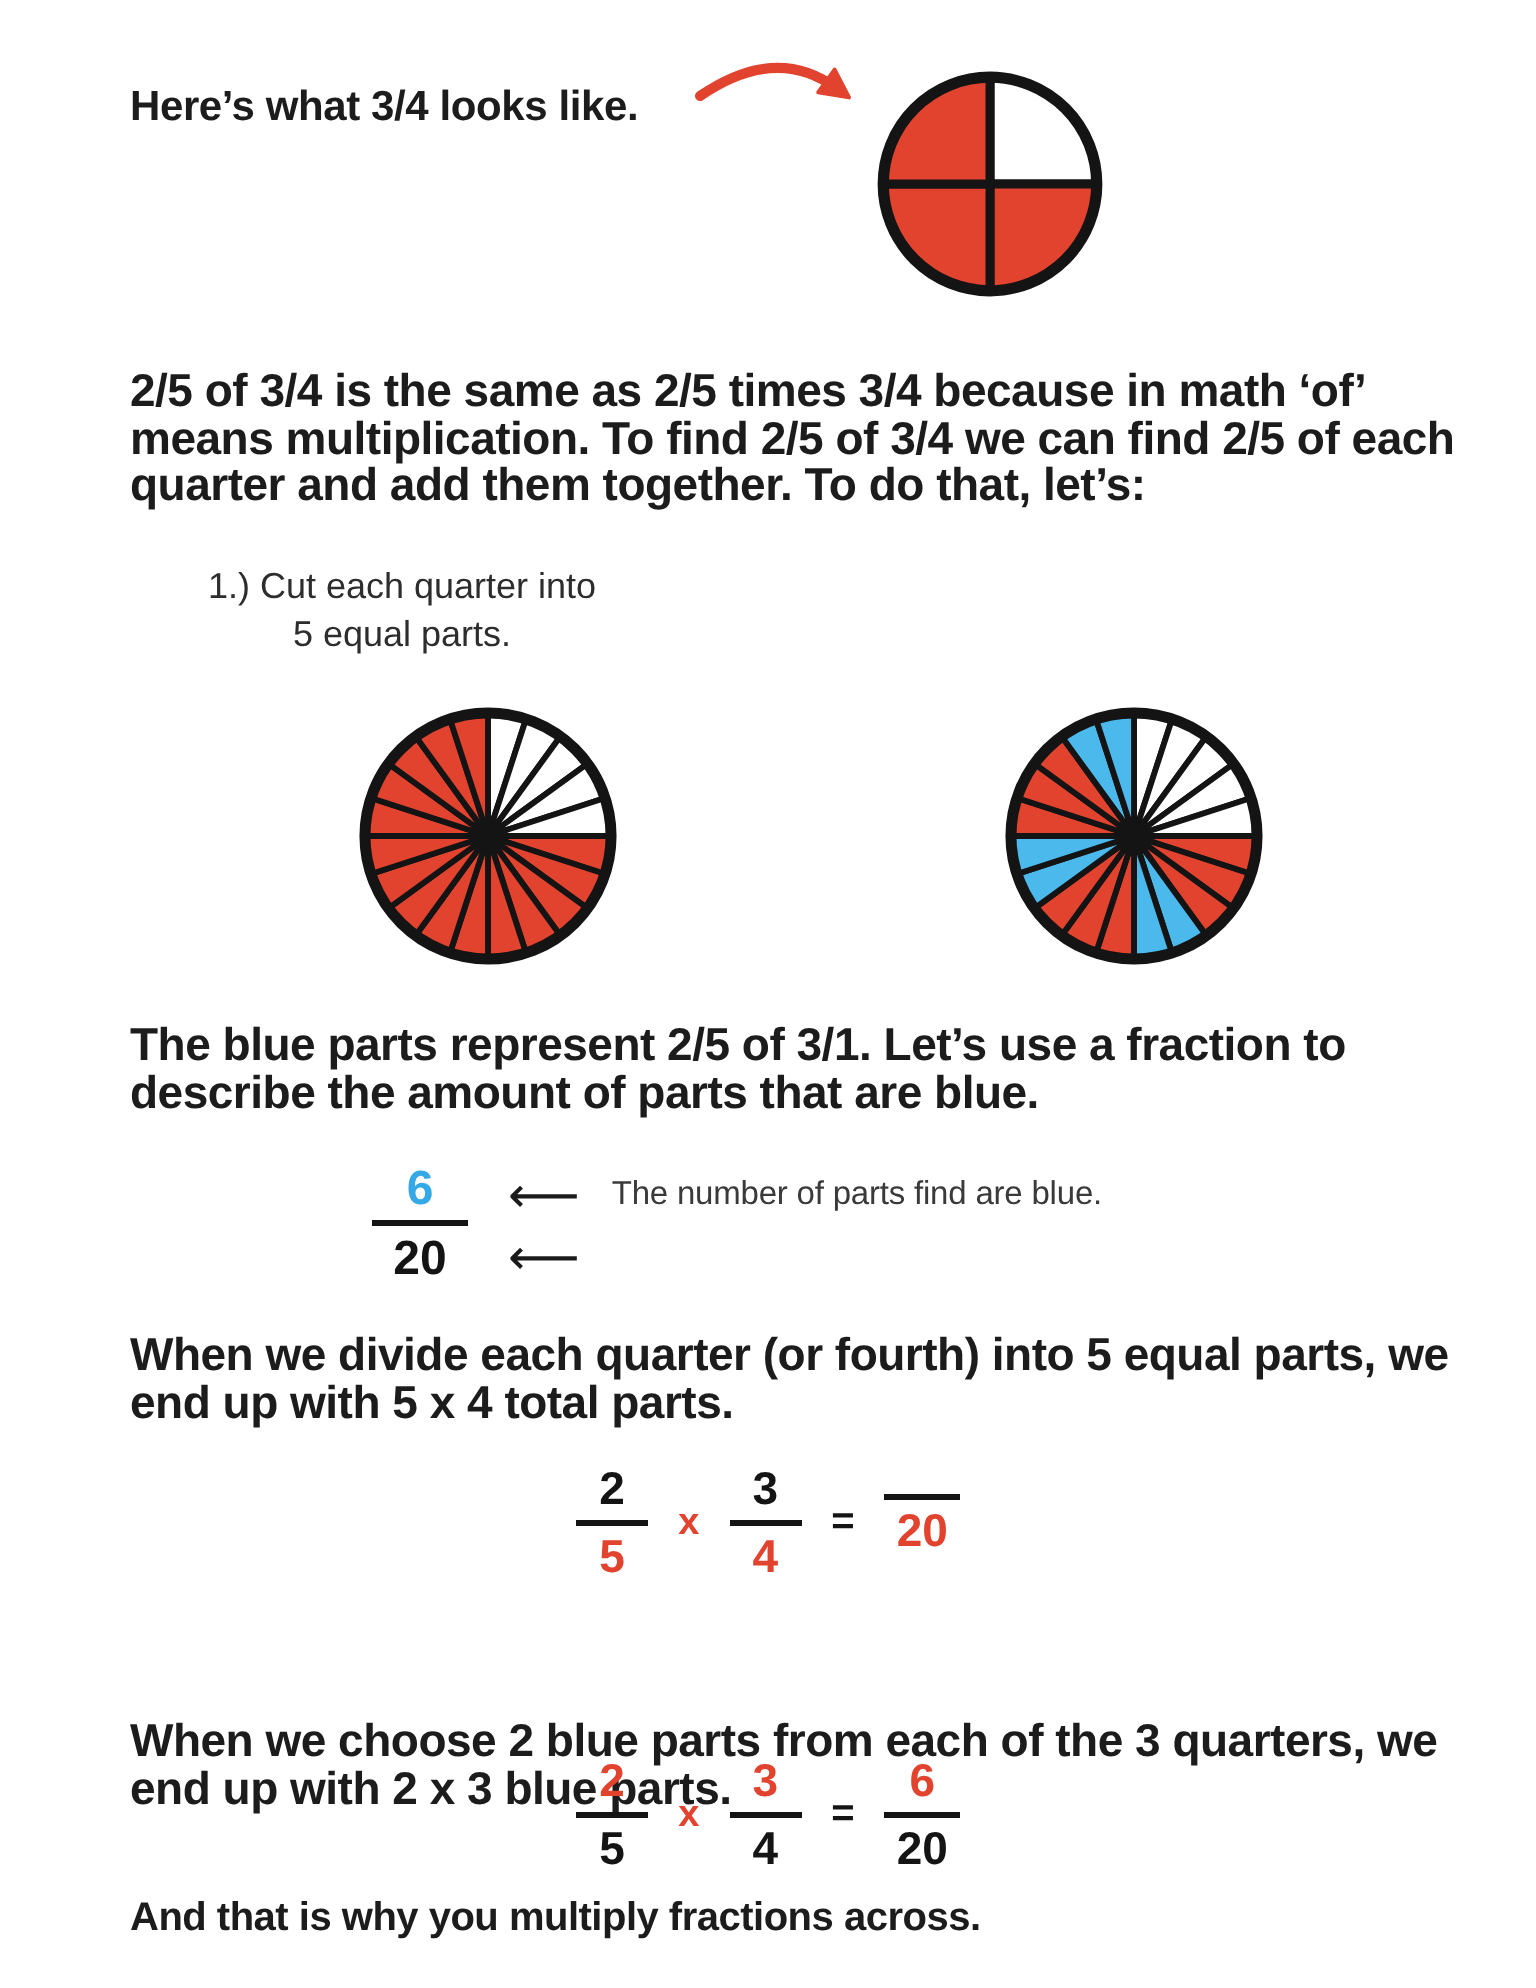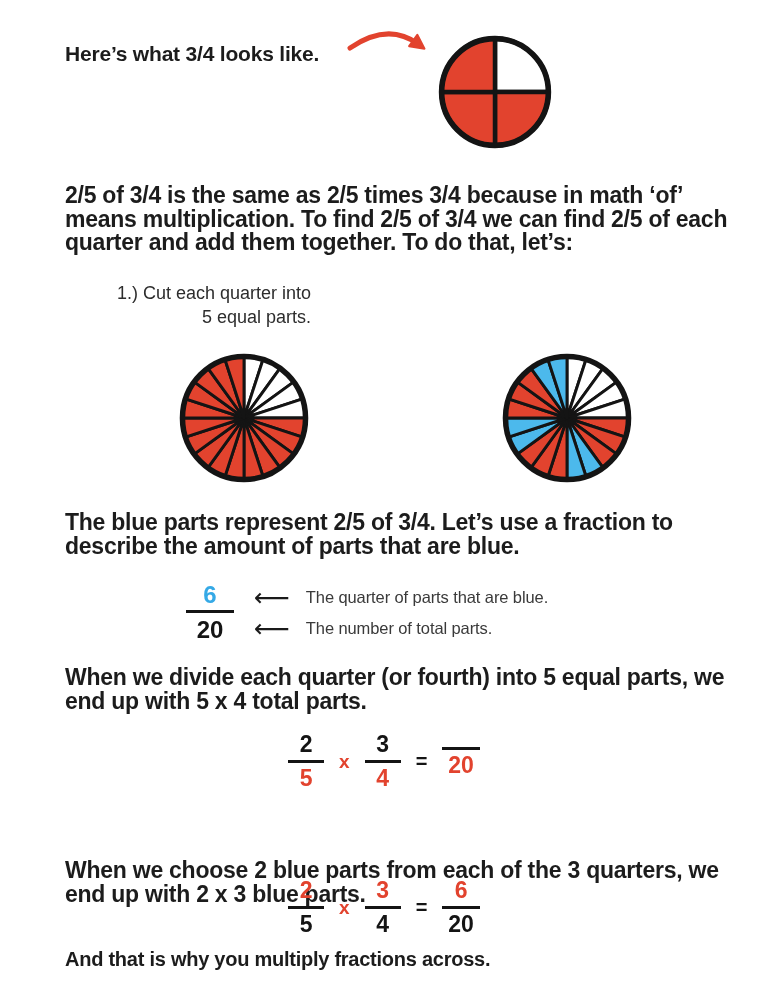--- a/index.html
+++ b/index.html
@@ -7,21 +7,21 @@
         font-family:"Liberation Sans","DejaVu Sans",sans-serif;color:#1c1c1c;overflow:hidden;}
   .heading{position:absolute;left:65px;top:42px;font-size:21px;font-weight:700;letter-spacing:-0.2px;}
   .para{position:absolute;left:65px;white-space:pre-line;font-weight:700;
         font-size:23px;line-height:23.5px;letter-spacing:-0.25px;color:#1c1c1c;}
   #para-explanation{top:184px;}
   #para-blue{top:511px;}
   #para-divide{top:666px;}
   #para-choose{top:815px;margin-top:44px;}
   .closing{position:absolute;left:65px;top:948px;font-size:20px;font-weight:700;letter-spacing:-0.25px;}
   .step{position:absolute;top:281px;font-size:18px;line-height:24px;color:#2d2d2d;
-        text-align:right;white-space:pre-line;font-weight:400;}
+        text-align:center;white-space:pre-line;font-weight:400;}
   #step-1{left:91px;width:220px;}
   #step-2{left:336px;width:250px;}
   .pie{position:absolute;}
   #pie-intro{left:436px;top:33px;width:118px;height:118px;}
   #pie-cut{left:176px;top:350px;width:136px;height:136px;}
   #pie-selected{left:499px;top:350px;width:136px;height:136px;}
   .curved-arrow{position:absolute;left:344px;top:20px;width:88px;height:42px;}
   .callout{position:absolute;left:186px;top:581px;}
   .cgrid{display:grid;grid-template-columns:48px auto;column-gap:20px;align-items:center;}
   .cnum{font-size:24px;font-weight:700;text-align:center;line-height:27px;
@@ -109,34 +109,33 @@
       <path d="M0 0 L-76.86 55.84 A95 95 0 0 1 -90.35 29.36 Z" fill="#4cb9ec" stroke="#141414" stroke-width="4.5" stroke-linejoin="round"></path>
       <path d="M0 0 L-90.35 29.36 A95 95 0 0 1 -95.00 0.00 Z" fill="#4cb9ec" stroke="#141414" stroke-width="4.5" stroke-linejoin="round"></path>
       <path d="M0 0 L-95.00 0.00 A95 95 0 0 1 -90.35 -29.36 Z" fill="#e2432e" stroke="#141414" stroke-width="4.5" stroke-linejoin="round"></path>
       <path d="M0 0 L-90.35 -29.36 A95 95 0 0 1 -76.86 -55.84 Z" fill="#e2432e" stroke="#141414" stroke-width="4.5" stroke-linejoin="round"></path>
       <path d="M0 0 L-76.86 -55.84 A95 95 0 0 1 -55.84 -76.86 Z" fill="#e2432e" stroke="#141414" stroke-width="4.5" stroke-linejoin="round"></path>
       <path d="M0 0 L-55.84 -76.86 A95 95 0 0 1 -29.36 -90.35 Z" fill="#4cb9ec" stroke="#141414" stroke-width="4.5" stroke-linejoin="round"></path>
       <path d="M0 0 L-29.36 -90.35 A95 95 0 0 1 -0.00 -95.00 Z" fill="#4cb9ec" stroke="#141414" stroke-width="4.5" stroke-linejoin="round"></path>
       <circle cx="0" cy="0" r="95" fill="none" stroke="#141414" stroke-width="8.5"></circle>
     </svg>
 
-  <div id="para-blue" class="para">The blue parts represent 2/5 of 3/4. Let’s use a fraction to
+  <div id="para-blue" class="para">The blue parts represent 2/5 of 3/1. Let’s use a fraction to
 describe the amount of parts that are blue.</div>
 
   <div class="callout">
     <div class="cgrid">
       <div class="cnum blue-num">6</div>
       <div class="crow">
         <span class="carrow">⟵</span>
-        <span class="clabel">The quarter of parts that are blue.</span>
+        <span class="clabel">The number of parts find are blue.</span>
       </div>
       <div class="cden">20</div>
       <div class="crow">
         <span class="carrow">⟵</span>
-        <span class="clabel">The number of total parts.</span>
       </div>
     </div>
   </div>
 
   <div id="para-divide" class="para">When we divide each quarter (or fourth) into 5 equal parts, we
 end up with 5 x 4 total parts.</div>
 
   <div id="eq-1" class="equation">
     <span class="frac">
       <span class="fn blk">2</span>

